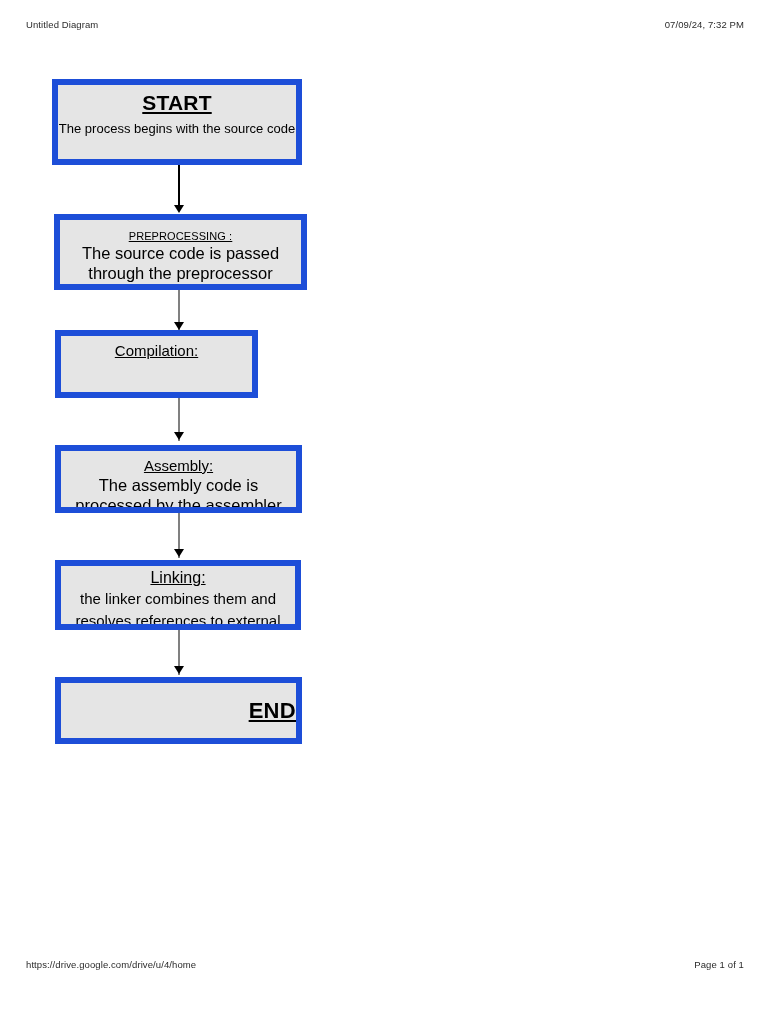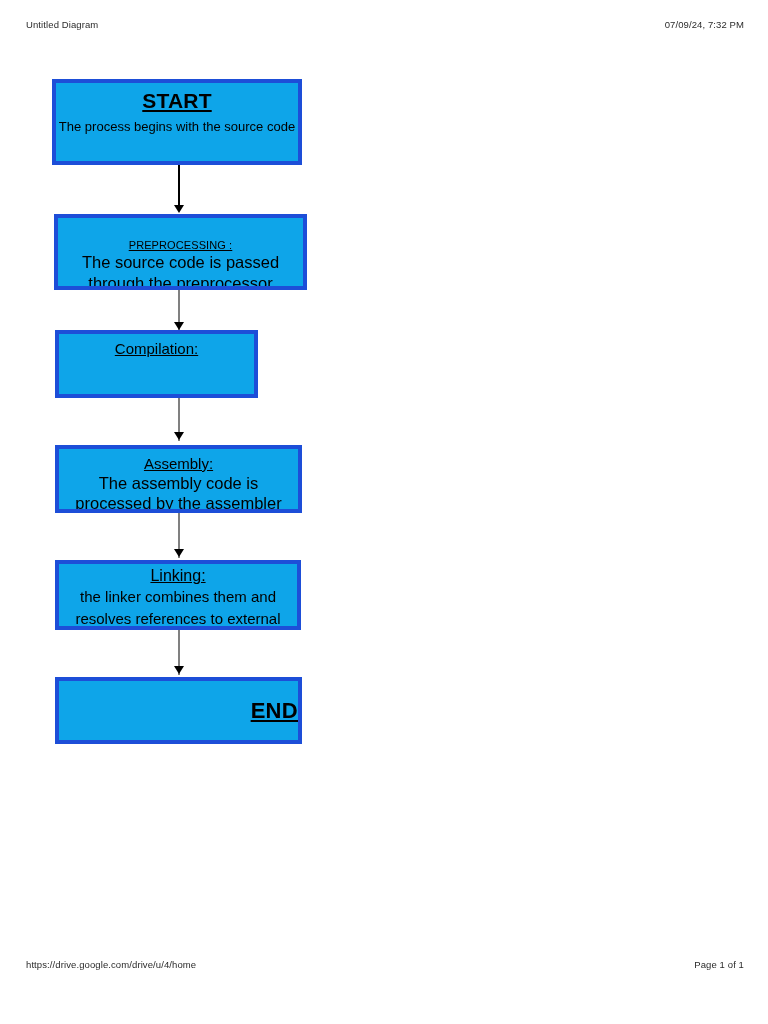--- a/index.html
+++ b/index.html
@@ -49,22 +49,22 @@
     position: absolute;
     left: 0;
     top: 0;
     width: 768px;
     height: 1024px;
   }
 
   .node {
     position: absolute;
     box-sizing: border-box;
-    background: #0ea5e9;
-    border: 4px solid #1d4ed8;
+    background: #e5e5e5;
+    border: 6px solid #1d4ed8;
     display: flex;
     flex-direction: column;
     align-items: center;
     text-align: center;
     overflow: hidden;
   }
   .node.vcenter { justify-content: center; }
 
   .node-title {
     font-weight: bold;
@@ -122,21 +122,21 @@
 <div class="flow-canvas">
 
   <div class="node" id="node-start" style="left:52px; top:79px; width:250px; height:86px; padding-top:6px;">
     <div class="node-title">START</div>
     <div class="node-body">The process begins with the source code</div>
   </div>
 
   <div class="connector" style="left:178px; top:165px; height:45px;"></div>
   <div class="arrowhead" style="left:174px; top:205px;"></div>
 
-  <div class="node" id="node-preprocessing" style="left:54px; top:214px; width:253px; height:76px; padding-top:21px;">
+  <div class="node" id="node-preprocessing" style="left:54px; top:214px; width:253px; height:76px; padding-top:34px;justify-content:flex-end;">
     <div class="node-title">PREPROCESSING :</div>
     <div class="node-body">The source code is passed through the preprocessor</div>
   </div>
 
   <div class="connector gray" style="left:178px; top:290px; height:40px;"></div>
   <div class="arrowhead" style="left:174px; top:322px;"></div>
 
   <div class="node" id="node-compilation" style="left:55px; top:330px; width:203px; height:68px; padding-top:6px;">
     <div class="node-title">Compilation:</div>
   </div>

